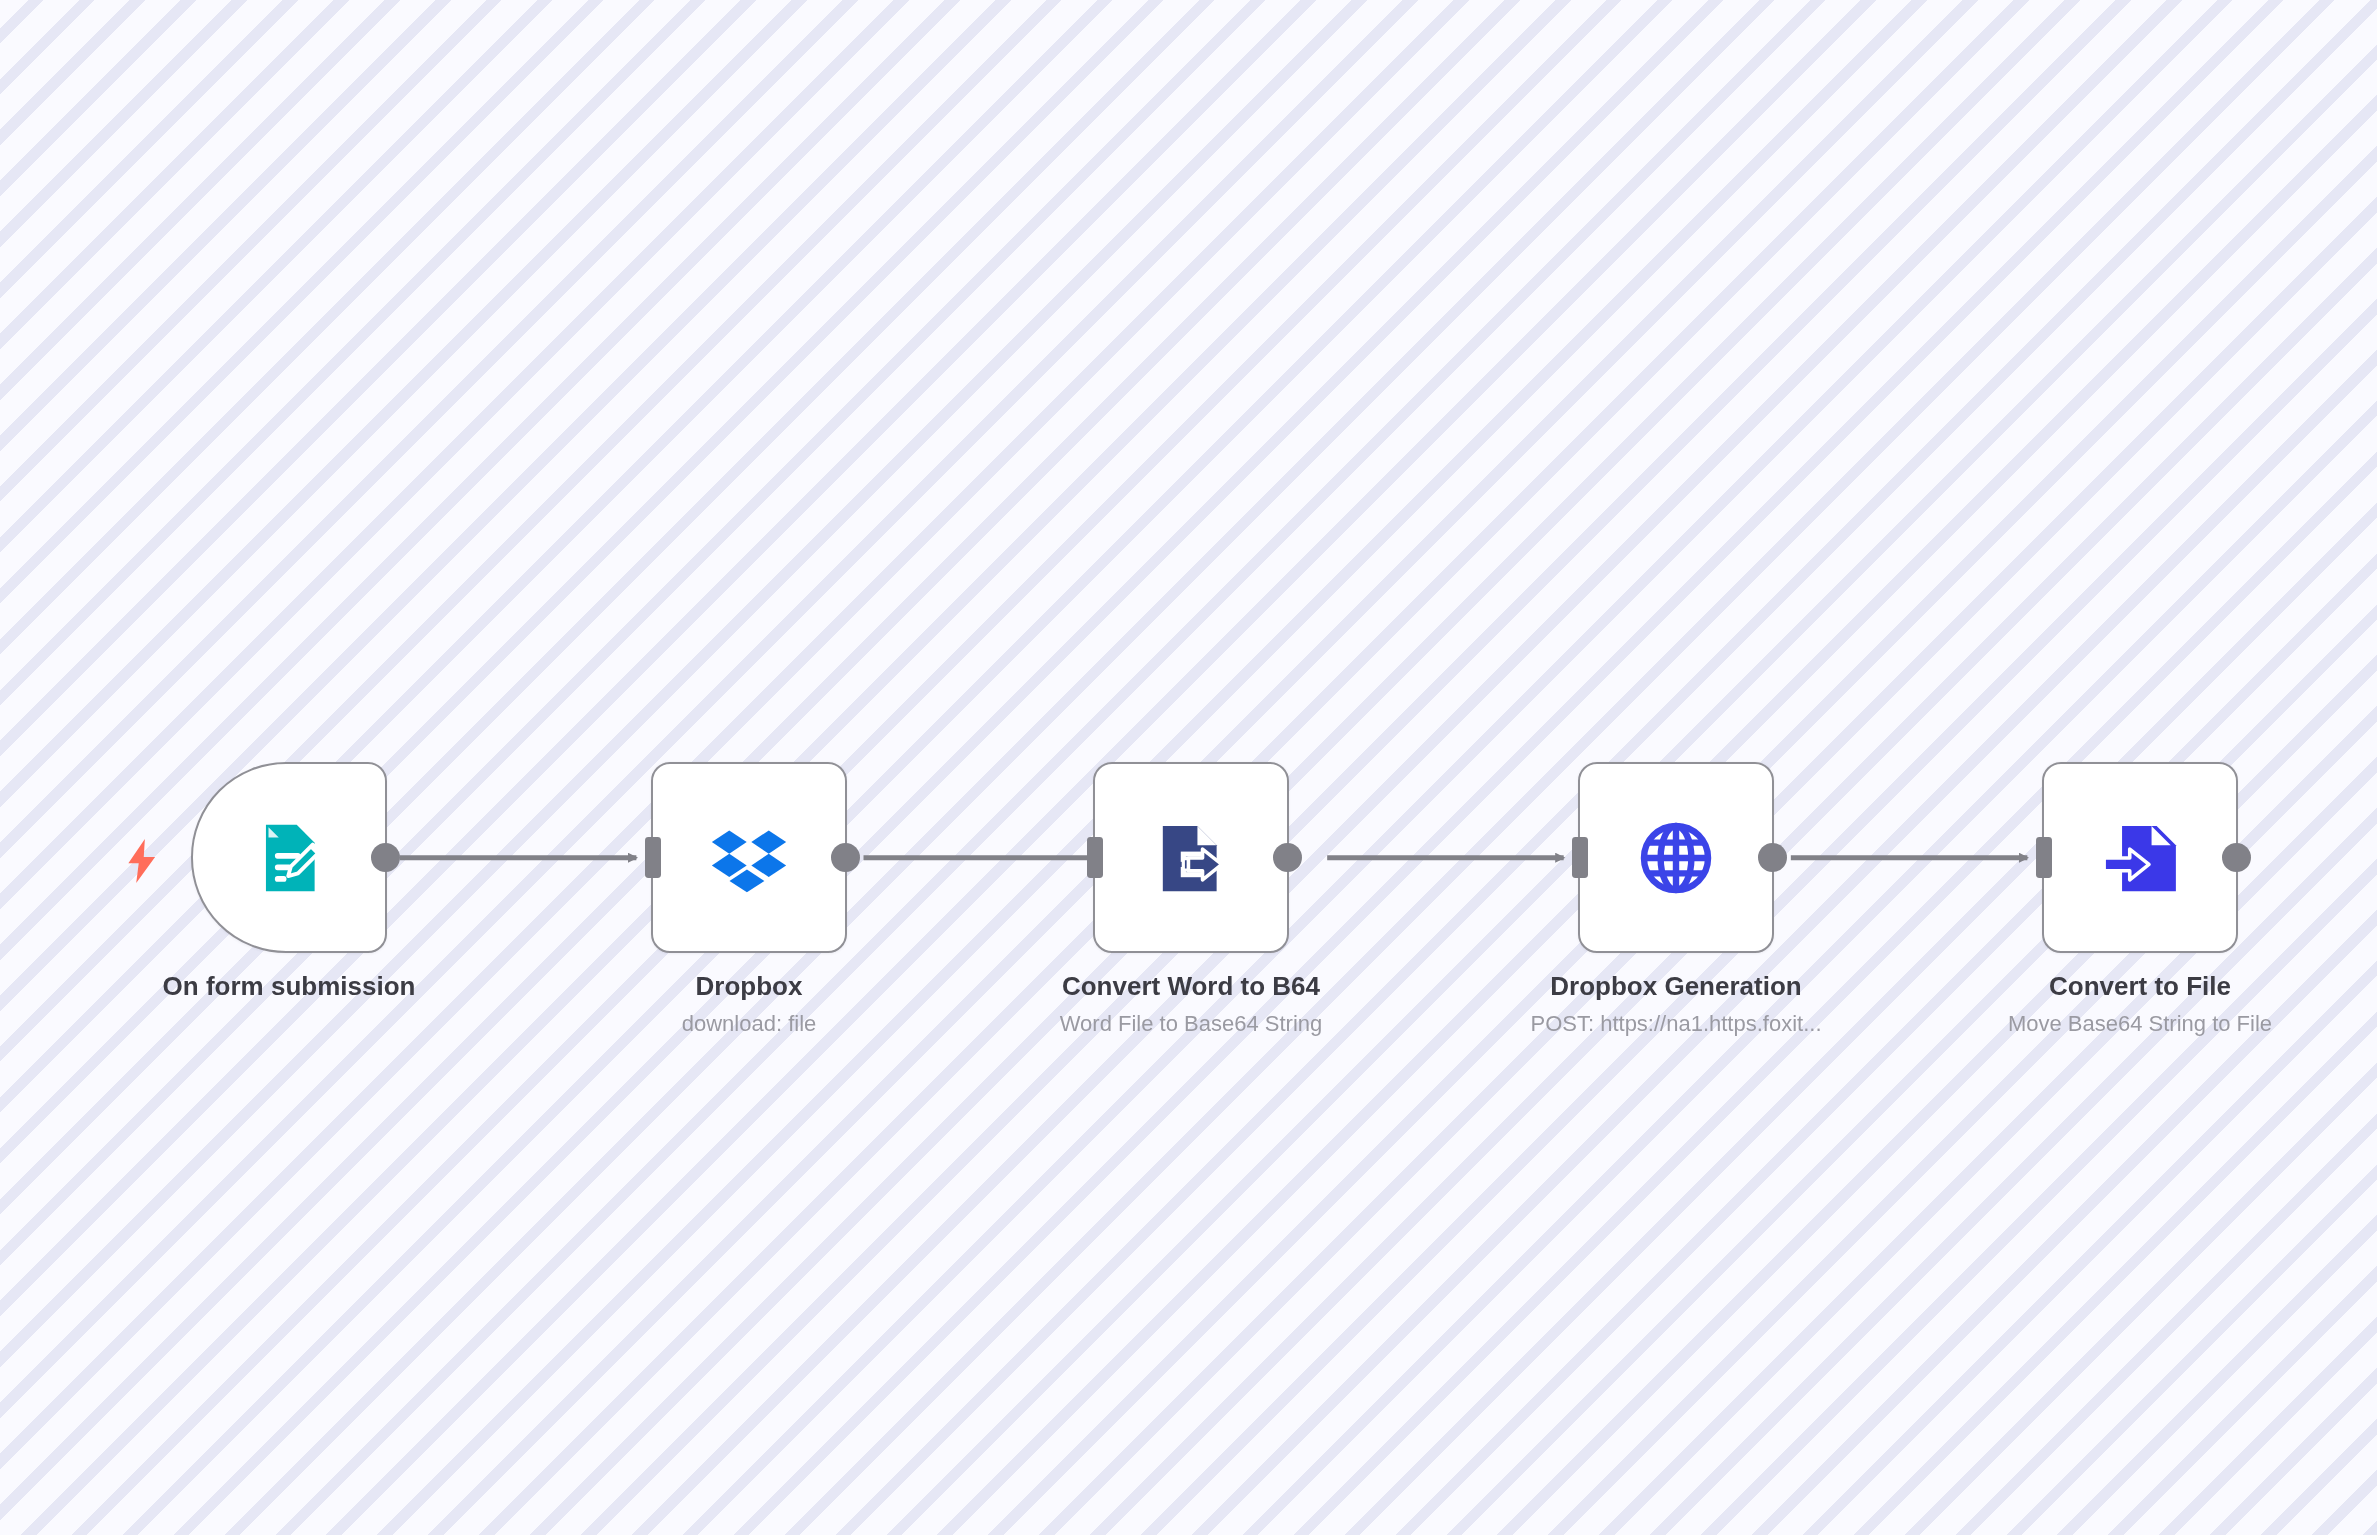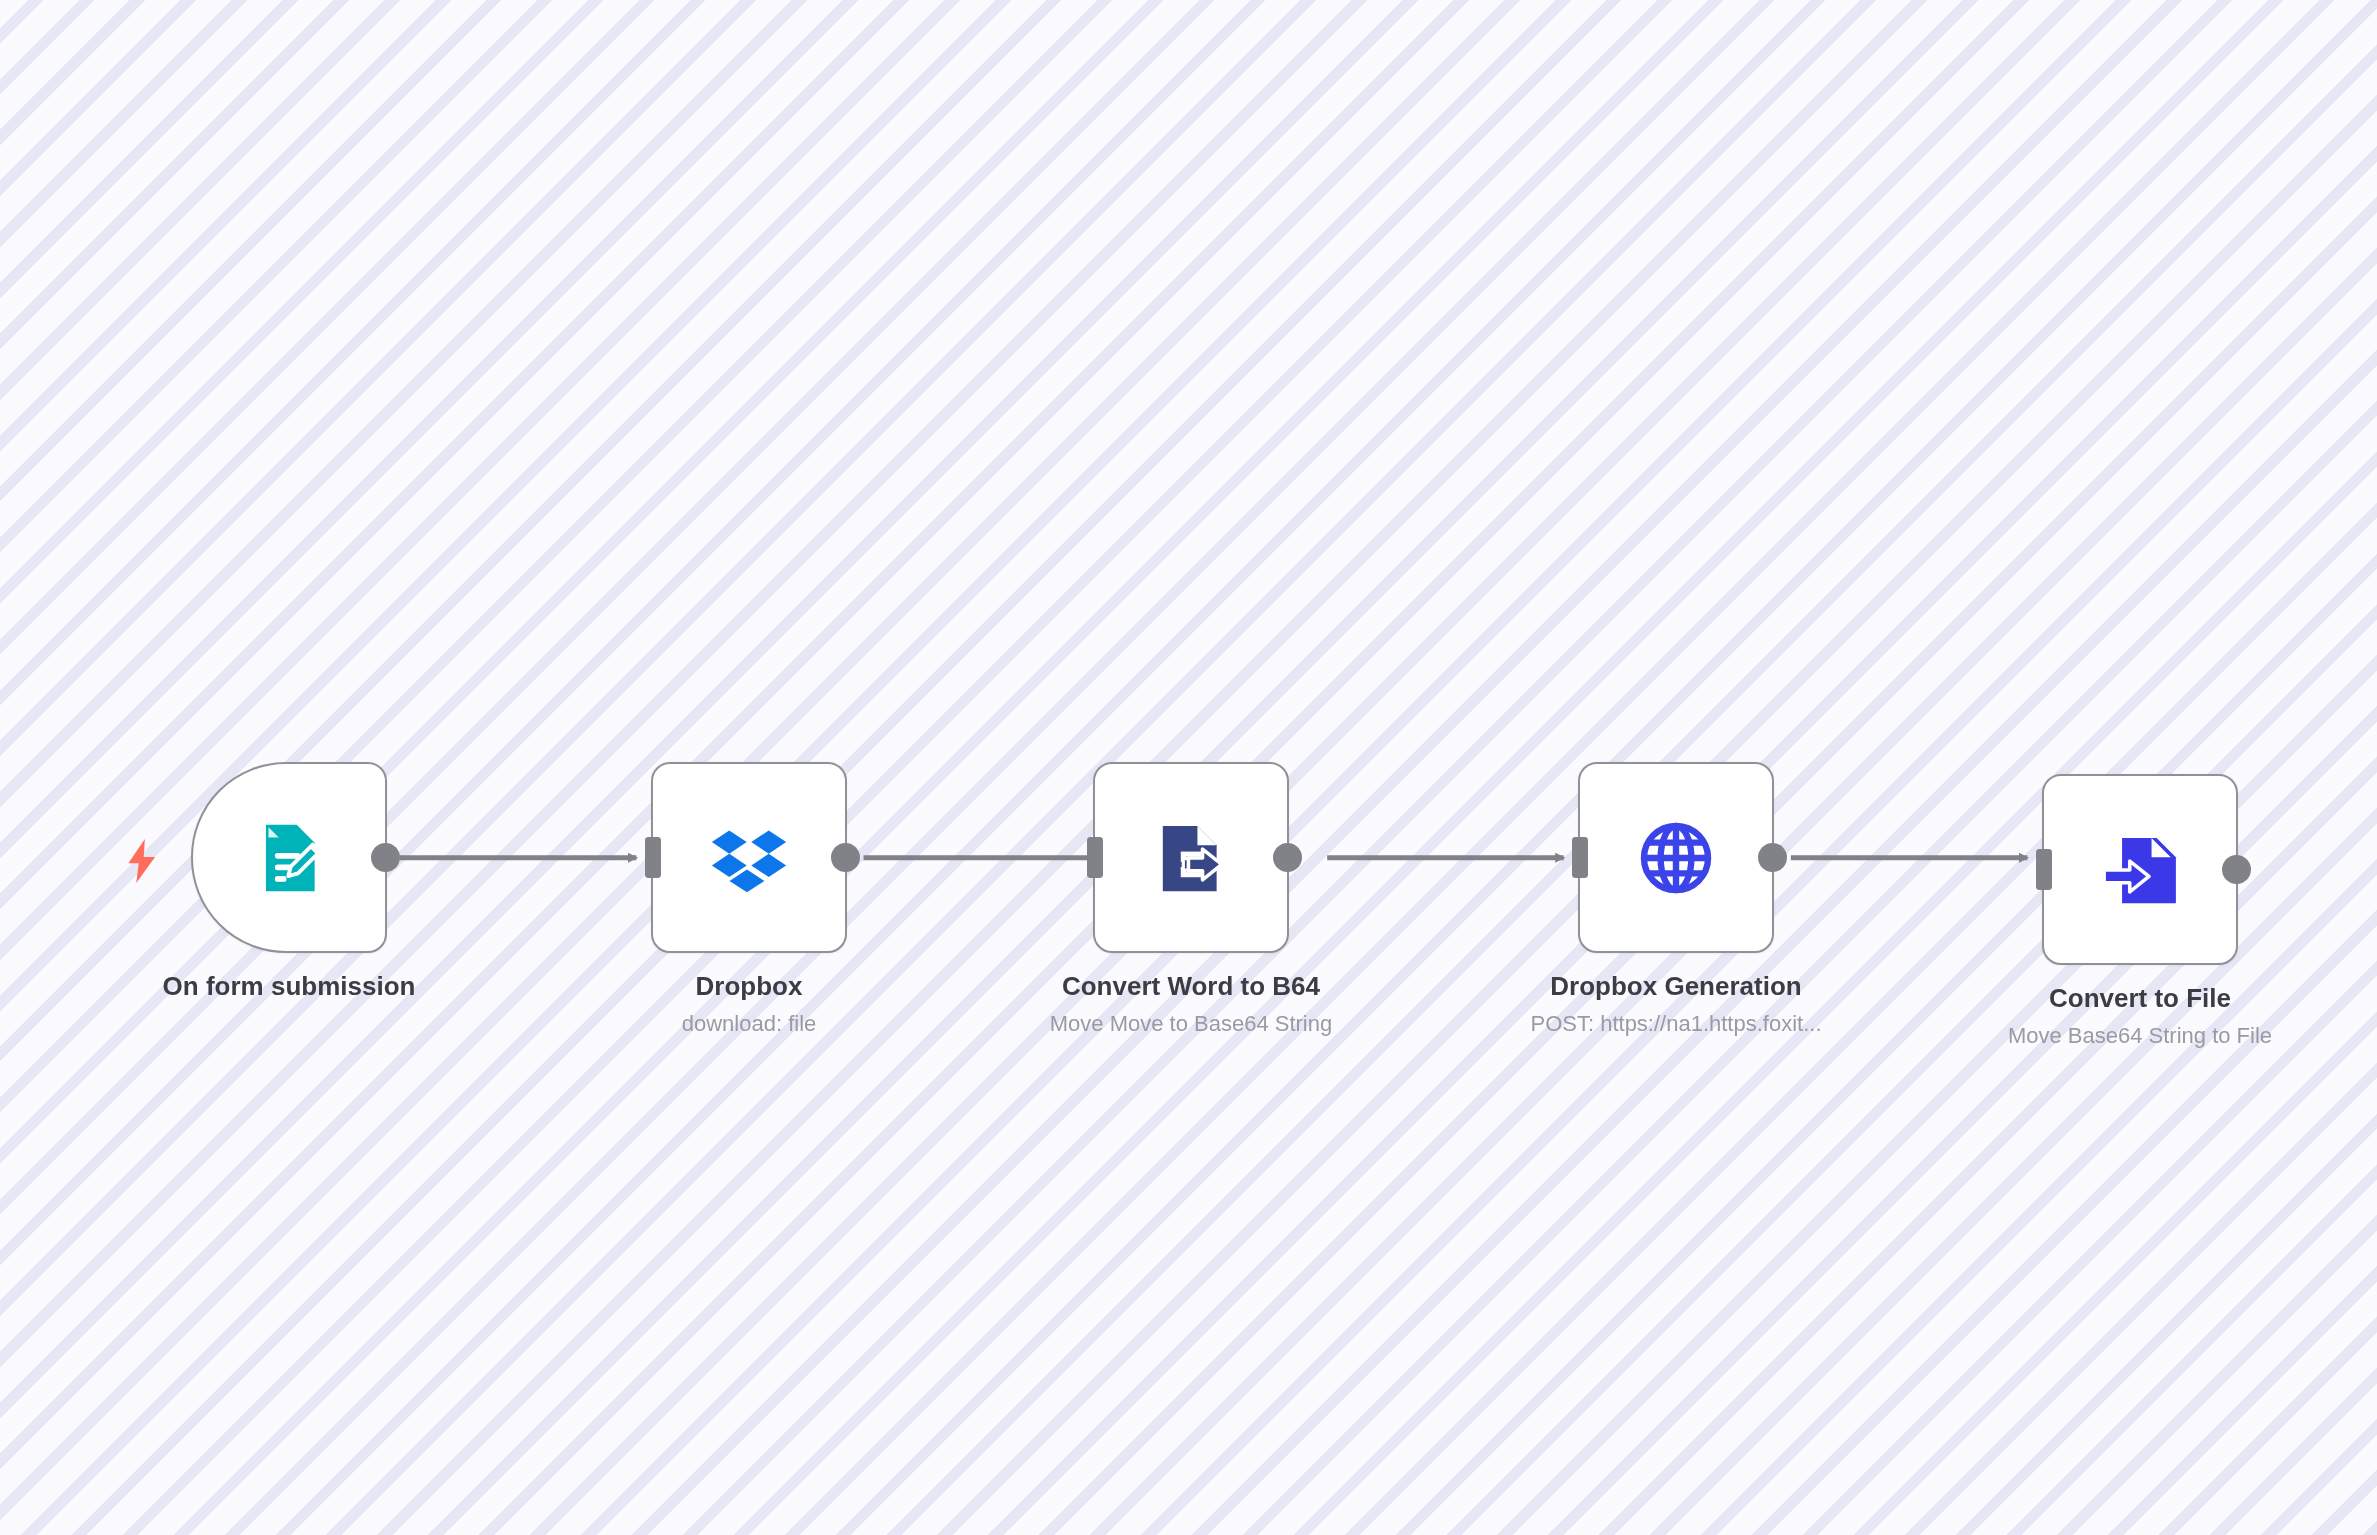--- a/index.html
+++ b/index.html
@@ -204,21 +204,21 @@
         <path d="M24 39 h20 v8 H24 Z" fill="#ffffff"></path>
         <path d="M28 31 h16 v12 H28 Z" fill="#374785"></path>
         <path d="M26 32.5 h18 v9 H26 Z" fill="#374785" stroke="#ffffff" stroke-width="2.5"></path>
         <path d="M41 25 L56 37 L41 49 v-7 H30 v-10 h11 Z" fill="#374785" stroke="#ffffff" stroke-width="2.8" stroke-linejoin="round"></path>
       </svg>
 
       <div class="out-dot"></div>
     </div>
     <div class="node-labels-wide">
       <div class="node-title">Convert Word to B64</div>
-      <div class="node-subtitle">Move Move to Base64 String</div>
+      <div class="node-subtitle">Word File to Base64 String</div>
     </div>
   </div>
 
   <div class="node-group" style="left:1578px;">
     <div class="node-box">
       <div class="in-port"></div>
 
       <svg class="node-icon" viewBox="0 0 64 64">
         <g fill="none" stroke="#3b44e8" stroke-width="5">
           <circle cx="32" cy="32" r="25"></circle>
@@ -231,21 +231,21 @@
       </svg>
 
       <div class="out-dot"></div>
     </div>
     <div class="node-labels-wide">
       <div class="node-title">Dropbox Generation</div>
       <div class="node-subtitle">POST: https://na1.https.foxit...</div>
     </div>
   </div>
 
-  <div class="node-group" style="left:2042px;margin-top:12px;">
+  <div class="node-group" style="left:2042px;">
     <div class="node-box">
       <div class="in-port"></div>
 
       <svg class="node-icon" viewBox="0 0 64 64">
         <path d="M22 7 h27 l15 15 v36 H22 Z" transform="translate(-4,0)" fill="#3b38e8"></path>
         <path d="M45 7 l15 15 H45 Z" transform="translate(-4,0)" fill="#ffffff"></path>
         <path d="M24 25 L39 37 L24 49 v-7 H4 v-10 h20 Z" fill="#3b38e8" stroke="#ffffff" stroke-width="2.8" stroke-linejoin="round"></path>
       </svg>
 
       <div class="out-dot"></div>

